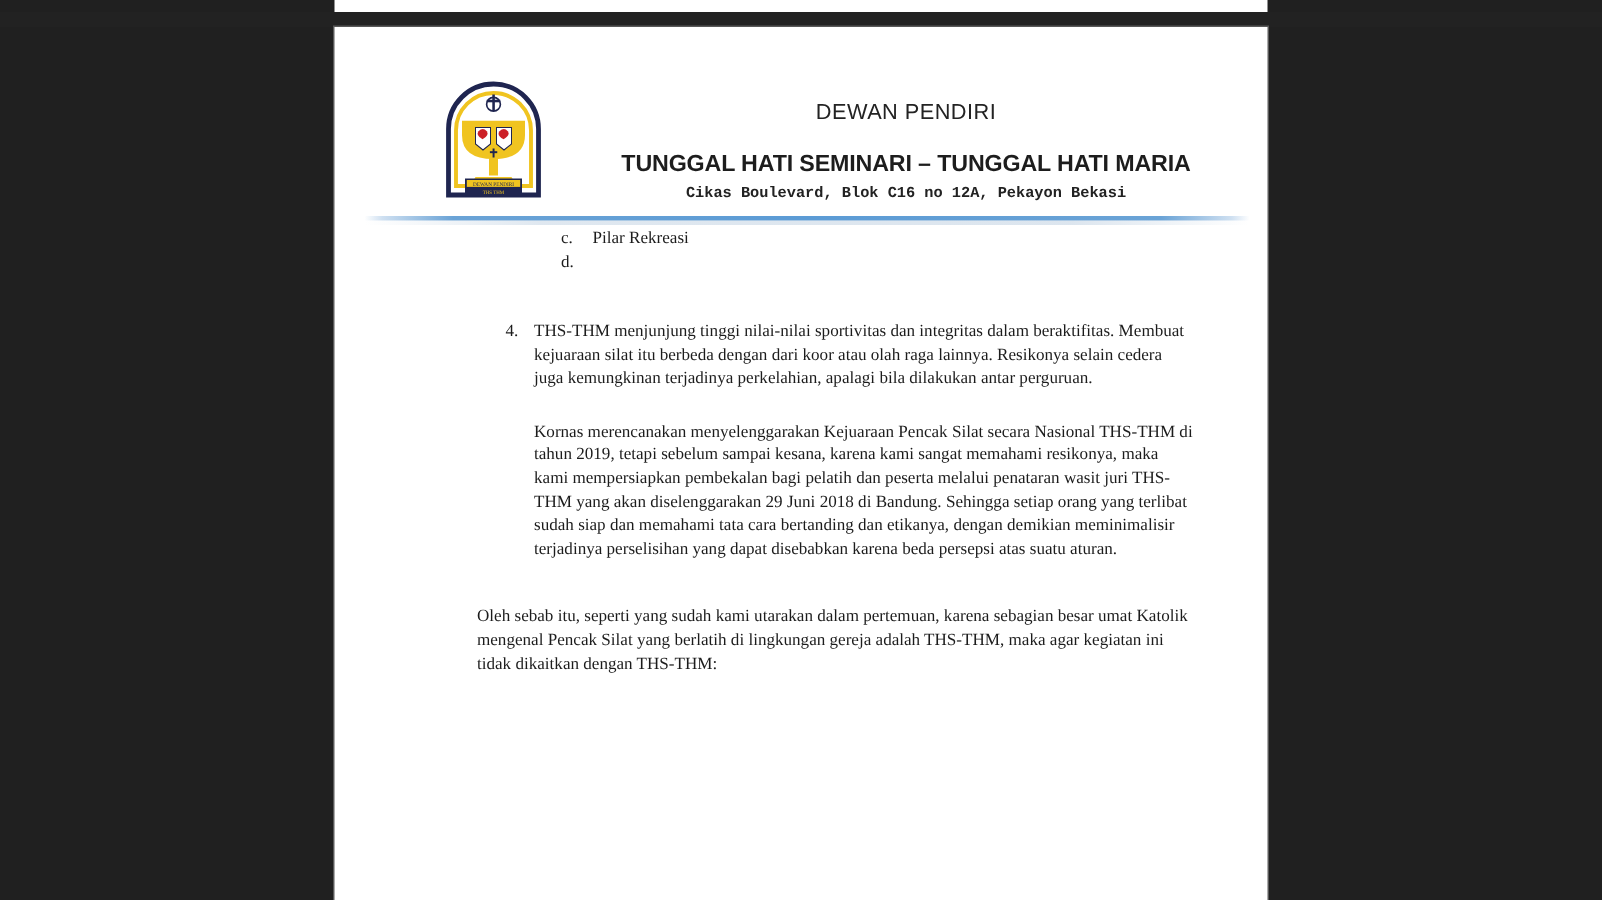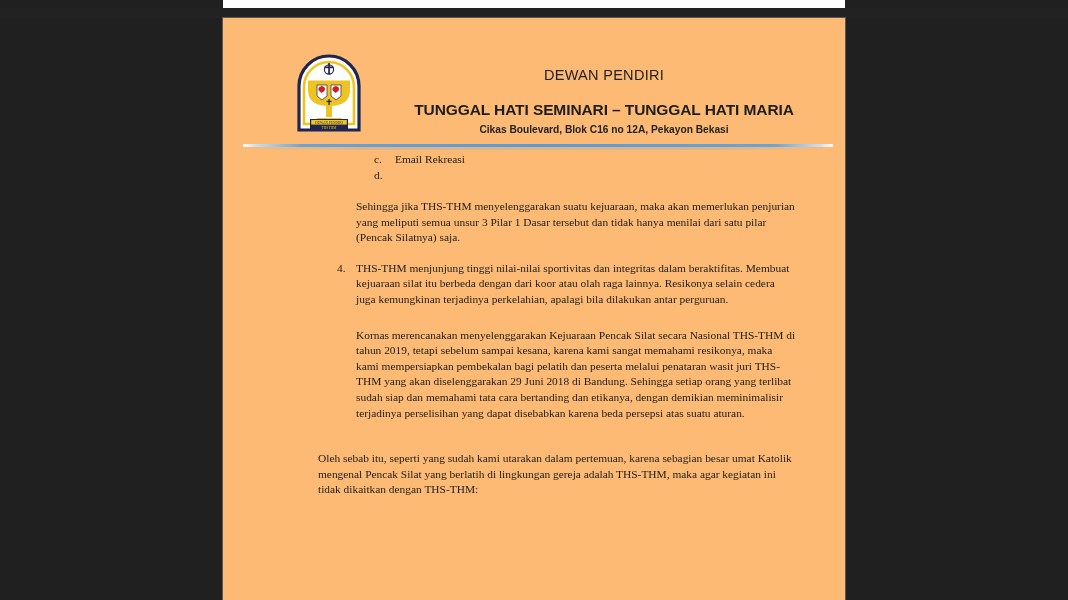--- a/index.html
+++ b/index.html
@@ -39,21 +39,21 @@
     background: #222222;
   }
 
   
   .page {
     position: absolute;
     left: 223px;
     top: 18px;
     width: 622px;
     height: 582px;
-    background: #fdba74;
+    background: #ffffff;
     box-shadow: 0 0 0 1px #585858;
     overflow: hidden;
   }
 
   
   .letterhead {
     position: relative;
     height: 104px;
   }
 
@@ -82,21 +82,21 @@
   .org-line2 {
     font-family: "Liberation Sans", sans-serif;
     font-size: 15.5px;
     font-weight: bold;
     letter-spacing: -.1px;
     color: #1d1d1d;
     line-height: 20px;
     margin-top: 15px;
   }
   .addr {
-    font-family: Liberation Sans, sans-serif;
+    font-family: Liberation Mono, monospace;
     font-size: 10.2px;
     font-weight: bold;
     color: #222;
     line-height: 13.5px;
     margin-top: 3px;
   }
 
   .rule {
     position: absolute;
     left: 20px;
@@ -231,30 +231,29 @@
 
       <div class="rule"></div>
       <div class="rule-shadow"></div>
     </div>
 
     <div class="body">
 
       <ul class="sub-list">
         <li class="sub-item">
           <span class="sub-marker">c.</span>
-          <span>Email Rekreasi</span>
+          <span>Pilar Rekreasi</span>
         </li>
         <li class="sub-item">
           <span class="sub-marker">d.</span>
         </li>
       </ul>
 
       <div class="para-gap"></div>
 
-      <div class="para">Sehingga jika THS-THM menyelenggarakan suatu kejuaraan, maka akan memerlukan penjurian yang meliputi semua unsur 3 Pilar 1 Dasar tersebut dan tidak hanya menilai dari satu pilar (Pencak Silatnya) saja.</div>
 
 
       <div class="para-gap"></div>
 
       <div class="num-item">
         <span class="num-marker">4.</span>
         <span>THS-THM menjunjung tinggi nilai-nilai sportivitas dan integritas dalam beraktifitas. Membuat kejuaraan silat itu berbeda dengan dari koor atau olah raga lainnya. Resikonya selain cedera juga kemungkinan terjadinya perkelahian, apalagi bila dilakukan antar perguruan.</span>
       </div>
 
       <div class="para-gap"></div>

